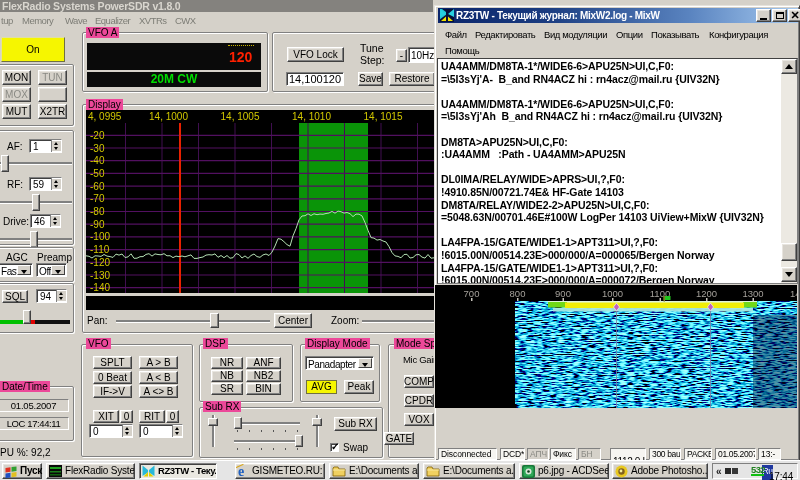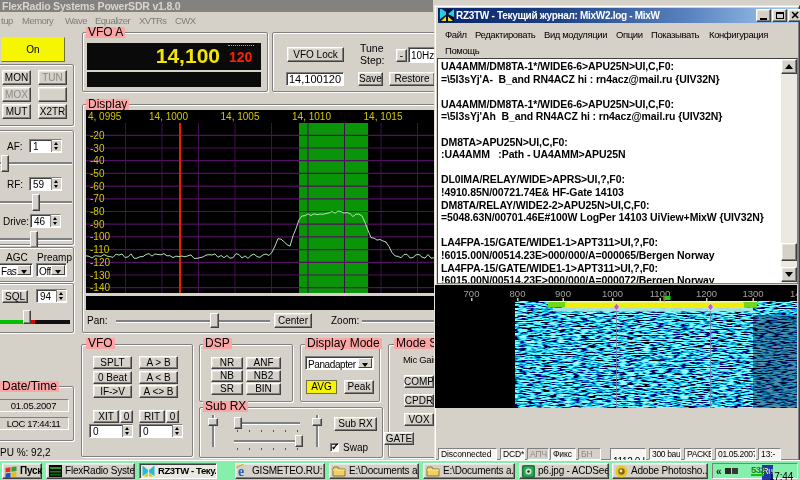--- a/index.html
+++ b/index.html
@@ -3,21 +3,21 @@
 <meta charset="utf-8">
 <style>
 *{margin:0;padding:0;box-sizing:border-box;}
 html,body{width:800px;height:480px;overflow:hidden;}
 body{position:relative;background:#d5d1c9;font-family:"Liberation Sans",sans-serif;font-size:11px;color:#000;}
 .abs{position:absolute;}
 .btn{position:absolute;background:#d5d1c9;border:1px solid;border-color:#ffffff #404040 #404040 #ffffff;box-shadow:inset -1px -1px 0 #808080,inset 1px 1px 0 #e8e5df;display:flex;align-items:center;justify-content:center;font-size:10px;line-height:1;}
 .btn.gray{color:#8a8a84;}
 .sunk{position:absolute;background:#fff;border:1px solid;border-color:#808080 #ffffff #ffffff #808080;box-shadow:inset 1px 1px 0 #404040;}
 .grp{position:absolute;border:1px solid #808080;border-radius:2px;box-shadow:1px 1px 0 #ffffff,inset 1px 1px 0 #ffffff;}
-.glbl{position:absolute;background:#fca5a5;padding:0 2px;font-size:12px;line-height:11px;white-space:nowrap;}
+.glbl{position:absolute;background:#ec4899;padding:0 2px;font-size:10px;line-height:11px;white-space:nowrap;}
 .spin{position:absolute;background:#fff;border:1px solid;border-color:#808080 #fff #fff #808080;box-shadow:inset 1px 1px 0 #404040;font-size:10px;}
 .spin .v{position:absolute;left:3px;top:1px;}
 .spin .ud{position:absolute;right:0;top:0;bottom:0;width:10px;background:#d5d1c9;border-left:1px solid #808080;box-shadow:inset 0 -1px 0 #fff,inset 0 1px 0 #fff;}
 .spin .ud:before{content:"";position:absolute;left:2px;top:2px;border:2.5px solid transparent;border-bottom:3px solid #000;border-top:none;}
 .spin .ud:after{content:"";position:absolute;left:2px;bottom:2px;border:2.5px solid transparent;border-top:3px solid #000;border-bottom:none;}
 .track{position:absolute;height:2px;background:#808080;box-shadow:0 1px 0 #fff;}
 .thumb{position:absolute;background:#d5d1c9;border:1px solid;border-color:#fff #404040 #404040 #fff;box-shadow:inset -1px -1px 0 #808080;}
 .lbl{position:absolute;font-size:10.5px;line-height:12px;white-space:nowrap;}
 .combo{position:absolute;background:#fff;border:1px solid;border-color:#808080 #fff #fff #808080;box-shadow:inset 1px 1px 0 #404040;}
 .combo .tx{position:absolute;left:2px;top:2px;font-size:10px;letter-spacing:-0.4px;}
@@ -100,23 +100,23 @@
   <div class="grp" style="left:-10px;top:386px;width:84px;height:55px;"></div>
   <div class="glbl" style="left:0px;top:381px;">Date/Time</div>
   <div class="sbar" style="left:-2px;top:399px;width:71px;height:13px;background:#d5d1c9;justify-content:center;padding:0;font-size:9.5px;letter-spacing:-0.2px;">01.05.2007</div>
   <div class="sbar" style="left:-2px;top:417px;width:71px;height:13px;background:#d5d1c9;justify-content:center;padding:0;font-size:9.5px;letter-spacing:-0.4px;">LOC 17:44:11</div>
   <div class="lbl" style="left:0px;top:447px;font-size:10px;">PU %: 92,2</div>
 
   <div class="grp" style="left:82px;top:32px;width:186px;height:60px;"></div>
   <div class="glbl" style="left:86px;top:27px;">VFO A</div>
   <div class="abs" style="left:87px;top:43px;width:174px;height:27px;background:#0a0a0a;"></div>
   <div class="abs" style="left:87px;top:72px;width:174px;height:15px;background:#0a0a0a;"></div>
-  <div class="abs" style="left:87px;top:43px;width:133px;height:27px;color:#f4e408;font-size:21px;font-weight:bold;text-align:right;line-height:26px;">14,100</div>
   <div class="abs" style="left:229px;top:50px;color:#ff2000;font-size:14px;font-weight:bold;line-height:14px;">120</div>
   <div class="abs" style="left:228px;top:45px;width:26px;border-top:1px dotted #c8b400;"></div>
+  <div class="abs" style="left:87px;top:72px;width:174px;color:#00dd00;font-size:12px;font-weight:bold;text-align:center;line-height:15px;">20M CW</div>
 
   <div class="grp" style="left:272px;top:32px;width:164px;height:60px;"></div>
   <div class="btn" style="left:287px;top:47px;width:57px;height:15px;">VFO Lock</div>
   <div class="lbl" style="left:360px;top:42px;text-align:left;">Tune<br>Step:</div>
   <div class="btn" style="left:396px;top:49px;width:11px;height:13px;">-</div>
   <div class="sunk" style="left:408px;top:47px;width:28px;height:16px;">
       <span style="position:absolute;left:2px;top:2px;font-size:10px;">10Hz</span>
     </div>
   <div class="sunk" style="left:286px;top:72px;width:58px;height:14px;">
       <span style="position:absolute;left:2px;top:0px;">14,100120</span>
@@ -329,21 +329,21 @@
   <div class="sbar" style="left:115px;top:442px;width:26px;height:12px;font-size:8.5px;letter-spacing:-0.1px;color:#000;background:#f6f5f1;">Фикс</div>
   <div class="sbar" style="left:143px;top:442px;width:23px;height:12px;font-size:8.5px;letter-spacing:-0.1px;color:#8a8a84;background:#d5d1c9;">БН</div>
   <div class="sbar" style="left:175px;top:442px;width:36px;height:27px;font-size:10px;letter-spacing:-0.35px;color:#000;background:#f6f5f1;">1112,0 Hz</div>
   <div class="sbar" style="left:214px;top:442px;width:32px;height:12px;font-size:8.5px;letter-spacing:-0.35px;color:#000;background:#f6f5f1;">300 baud</div>
   <div class="sbar" style="left:249px;top:442px;width:28px;height:12px;font-size:8.5px;letter-spacing:-0.35px;color:#000;background:#f6f5f1;">PACKET</div>
   <div class="sbar" style="left:280px;top:442px;width:41px;height:12px;font-size:8.5px;letter-spacing:-0.35px;color:#000;background:#f6f5f1;">01.05.2007</div>
   <div class="sbar" style="left:323px;top:442px;width:23px;height:12px;font-size:8.5px;letter-spacing:-0.1px;color:#000;background:#f6f5f1;">13:-</div>
 
 </div>
 
-<div class="abs" id="taskbar" style="left:0;top:460px;width:800px;height:20px;background:#86efac;border-top:1px solid #fff;font-size:9px;letter-spacing:-0.2px;">
+<div class="abs" id="taskbar" style="left:0;top:460px;width:800px;height:20px;background:#e5e5e5;border-top:1px solid #fff;font-size:9px;letter-spacing:-0.2px;">
   <div class="btn" style="left:2px;top:2px;width:40px;height:16px;justify-content:flex-start;padding-left:2px;font-weight:bold;font-size:10px;letter-spacing:-0.3px;"><svg width="13" height="13" viewBox="0 0 13 13" style="margin-right:2px;flex:none;" xmlns="http://www.w3.org/2000/svg">
         <g transform="skewY(-8)">
           <rect x="0.5" y="3" width="5" height="4.6" fill="#e03020"></rect>
           <rect x="6.5" y="3" width="5" height="4.6" fill="#30a030"></rect>
           <rect x="0.5" y="8.6" width="5" height="4.6" fill="#2050c0"></rect>
           <rect x="6.5" y="8.6" width="5" height="4.6" fill="#e0c020"></rect>
         </g>
       </svg>Пуск</div>
   <div class="btn" style="left:46px;top:2px;width:89px;height:16px;justify-content:flex-start;padding-left:2px;white-space:nowrap;overflow:hidden;">
       <svg width="13" height="12" style="margin-right:3px;flex:none;" xmlns="http://www.w3.org/2000/svg">

